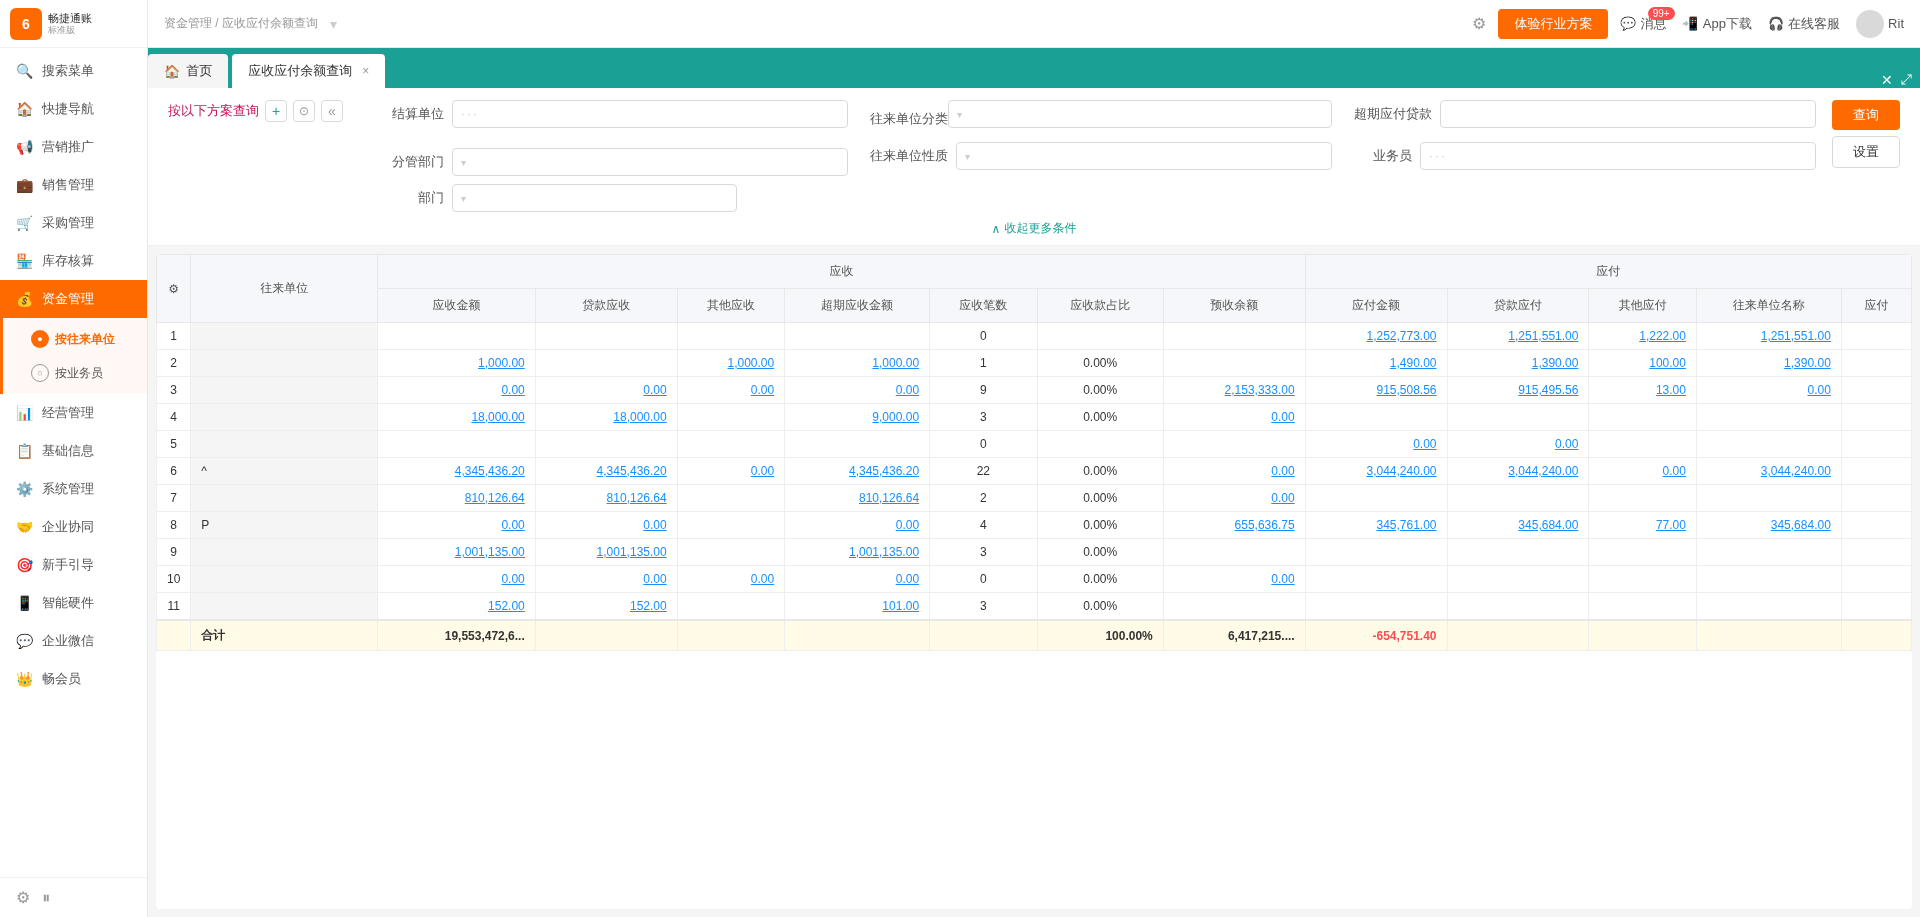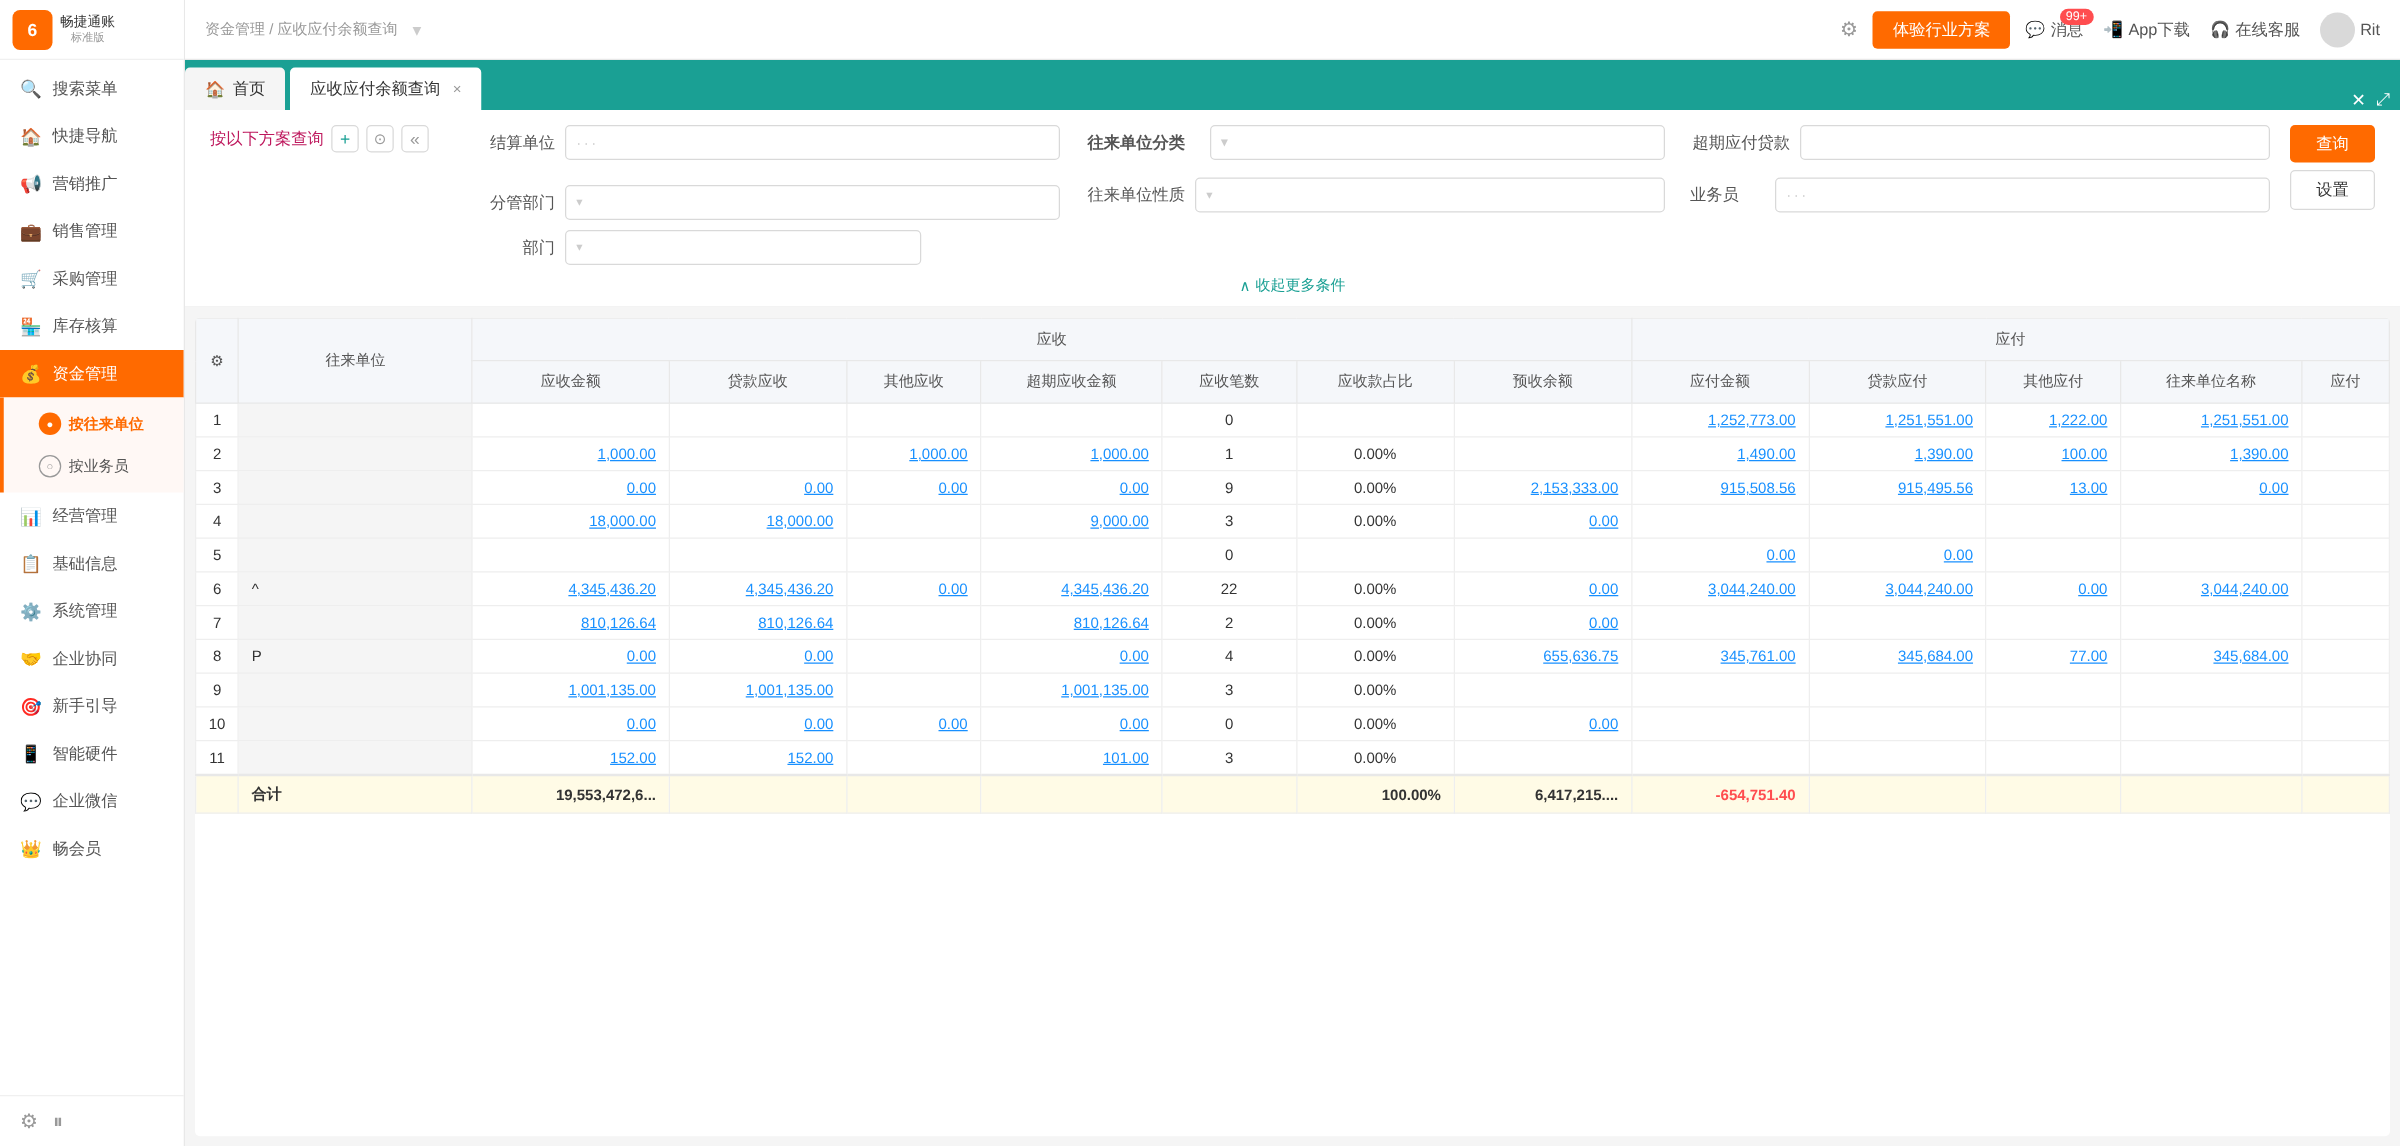--- a/index.html
+++ b/index.html
@@ -5,21 +5,21 @@
     * { box-sizing: border-box; margin: 0; padding: 0; }
     body { font-family: "Microsoft YaHei", "PingFang SC", sans-serif; font-size: 12px; background: #f0f2f5; color: #333; overflow: hidden; }
 
     
     .app-container { display: flex; height: 917px; width: 1920px; }
 
     
     .sidebar { width: 148px; background: #fff; display: flex; flex-direction: column; border-right: 1px solid #e8e8e8; flex-shrink: 0; }
     .sidebar-logo { height: 48px; background: #fff; display: flex; align-items: center; padding: 0 10px; border-bottom: 1px solid #f0f0f0; }
     .logo-icon { width: 32px; height: 32px; background: #ff6a00; border-radius: 6px; display: flex; align-items: center; justify-content: center; color: white; font-weight: bold; font-size: 14px; }
-    .logo-text { margin-left: 6px; font-size: 11px; color: #333; line-height: 1.3; text-align: center; }
+    .logo-text { margin-left: 6px; font-size: 11px; color: #333; line-height: 1.3; }
     .logo-badge { font-size: 9px; color: #999; }
 
     .sidebar-menu { flex: 1; overflow-y: auto; padding: 4px 0; }
     .sidebar-item { display: flex; align-items: center; padding: 10px 16px; cursor: pointer; color: #555; transition: background 0.2s; }
     .sidebar-item.active { background: #ff6a00; color: white; border-radius: 0; }
     .sidebar-item .s-icon { width: 18px; height: 18px; margin-right: 8px; display: flex; align-items: center; justify-content: center; font-size: 14px; }
     .sidebar-item .s-label { font-size: 13px; }
 
     .sidebar-bottom { padding: 10px 16px; display: flex; align-items: center; gap: 12px; border-top: 1px solid #f0f0f0; }
     .sidebar-bottom-icon { font-size: 16px; cursor: pointer; color: #999; }
@@ -235,21 +235,21 @@
 
           <div style="flex:1;">
             <div style="display:grid;grid-template-columns:1fr 1fr 1fr;gap:10px 20px;margin-bottom:8px;">
 
               <div style="display:flex;align-items:center;gap:8px;">
                 <span style="font-size:13px;color:#555;white-space:nowrap;min-width:60px;text-align:right;">结算单位</span>
                 <div style="flex:1;height:28px;border:1px solid #d9d9d9;border-radius:4px;padding:0 8px;display:flex;align-items:center;justify-content:space-between;background:#fff;cursor:pointer;">
                   <span style="color:#ccc;letter-spacing:2px;">···</span>
                 </div>
               </div>
-              <div style="display:flex;align-items:center;gap:20px;font-weight:bold;">
+              <div style="display:flex;align-items:flex-end;gap:0;">
                 <span style="font-size:13px;color:#555;white-space:nowrap;min-width:80px;text-align:right;">往来单位分类</span>
                 <div style="flex:1;height:28px;border:1px solid #d9d9d9;border-radius:4px;padding:0 8px;display:flex;align-items:center;justify-content:space-between;background:#fff;cursor:pointer;">
                   <span style="color:#ccc;font-size:10px;">▾</span>
                 </div>
               </div>
               <div style="display:flex;align-items:center;gap:8px;">
                 <span style="font-size:13px;color:#555;white-space:nowrap;min-width:80px;text-align:right;">超期应付贷款</span>
                 <div style="flex:1;height:28px;border:1px solid #d9d9d9;border-radius:4px;padding:0 8px;display:flex;align-items:center;justify-content:space-between;background:#fff;cursor:pointer;"></div>
               </div>
             </div>
@@ -260,21 +260,21 @@
                   <span style="color:#ccc;font-size:10px;">▾</span>
                 </div>
               </div>
               <div style="display:flex;align-items:center;gap:8px;">
                 <span style="font-size:13px;color:#555;white-space:nowrap;min-width:80px;text-align:right;">往来单位性质</span>
                 <div style="flex:1;height:28px;border:1px solid #d9d9d9;border-radius:4px;padding:0 8px;display:flex;align-items:center;justify-content:space-between;background:#fff;cursor:pointer;">
                   <span style="color:#ccc;font-size:10px;">▾</span>
                 </div>
               </div>
               <div style="display:flex;align-items:center;gap:8px;">
-                <span style="font-size:13px;color:#555;white-space:nowrap;min-width:60px;text-align:left;">业务员</span>
+                <span style="font-size:13px;color:#555;white-space:nowrap;min-width:60px;text-align:right;">业务员</span>
                 <div style="flex:1;height:28px;border:1px solid #d9d9d9;border-radius:4px;padding:0 8px;display:flex;align-items:center;justify-content:space-between;background:#fff;cursor:pointer;">
                   <span style="color:#ccc;letter-spacing:2px;">···</span>
                 </div>
               </div>
             </div>
             <div style="display:grid;grid-template-columns:1fr 3fr;gap:10px 20px;margin-bottom:4px;">
               <div style="display:flex;align-items:center;gap:8px;">
                 <span style="font-size:13px;color:#555;white-space:nowrap;min-width:60px;text-align:right;">部门</span>
                 <div style="flex:1;height:28px;border:1px solid #d9d9d9;border-radius:4px;padding:0 8px;display:flex;align-items:center;justify-content:space-between;background:#fff;cursor:pointer;">
                   <span style="color:#ccc;font-size:10px;">▾</span>

